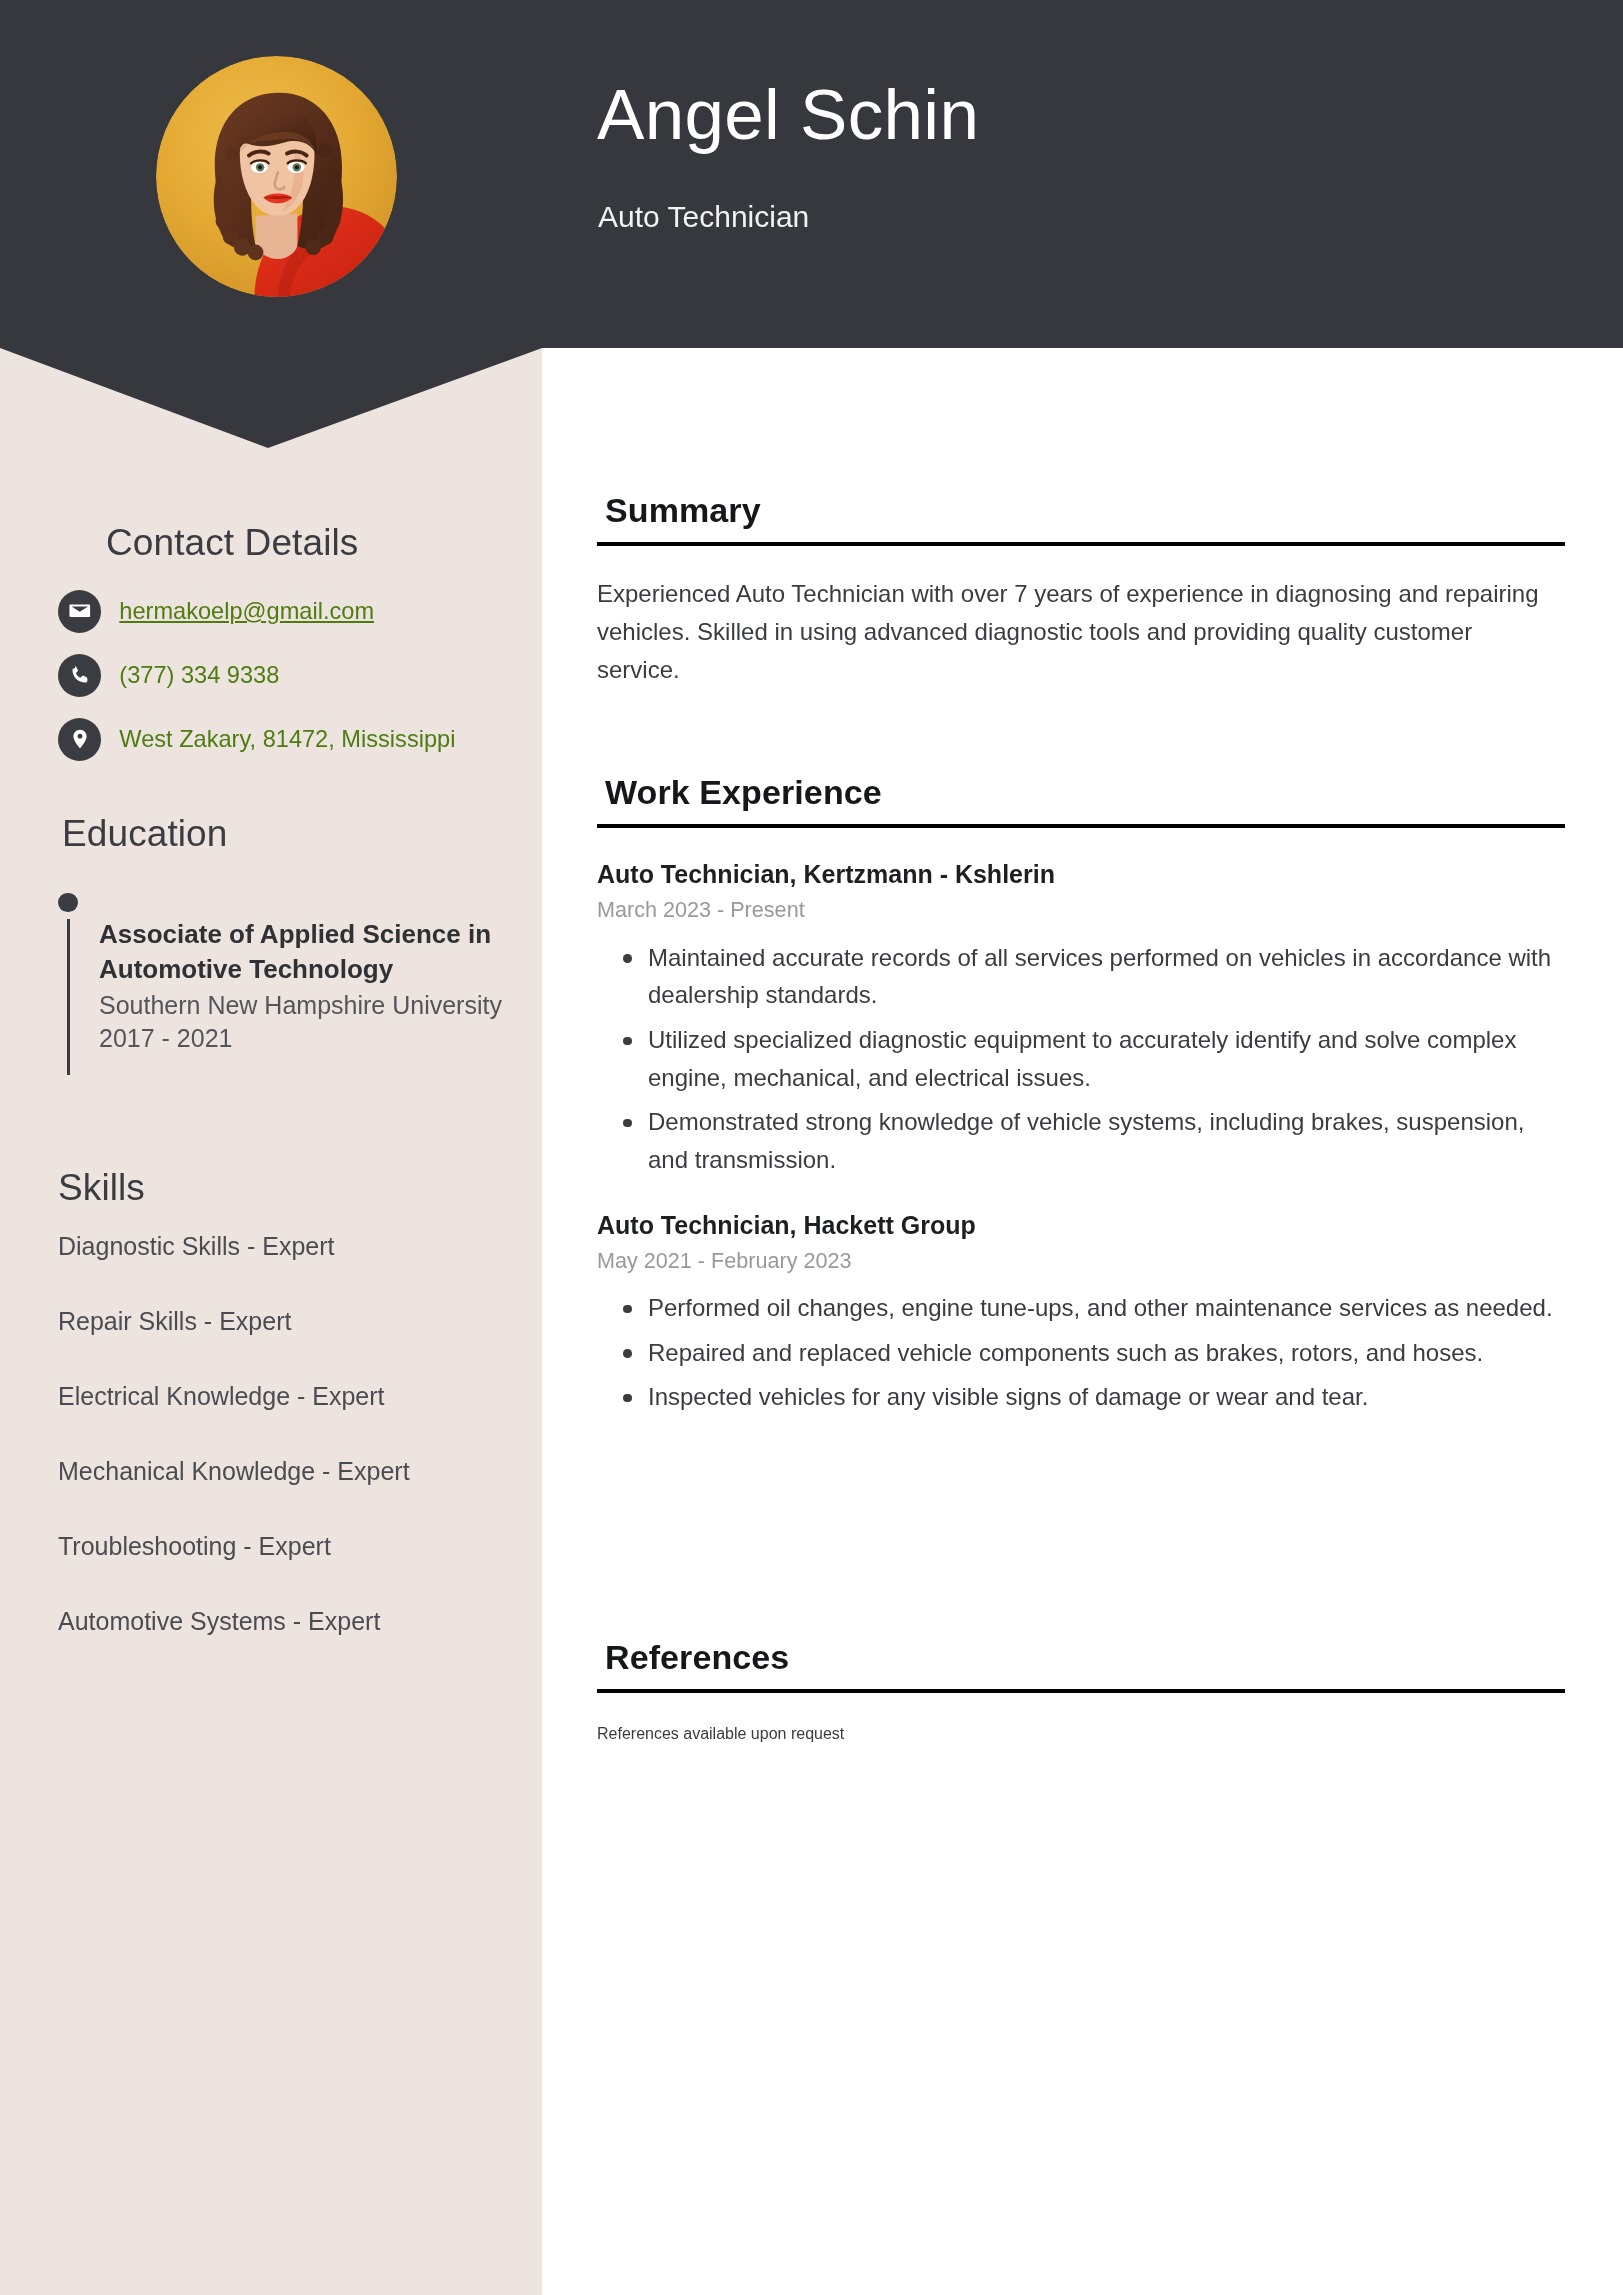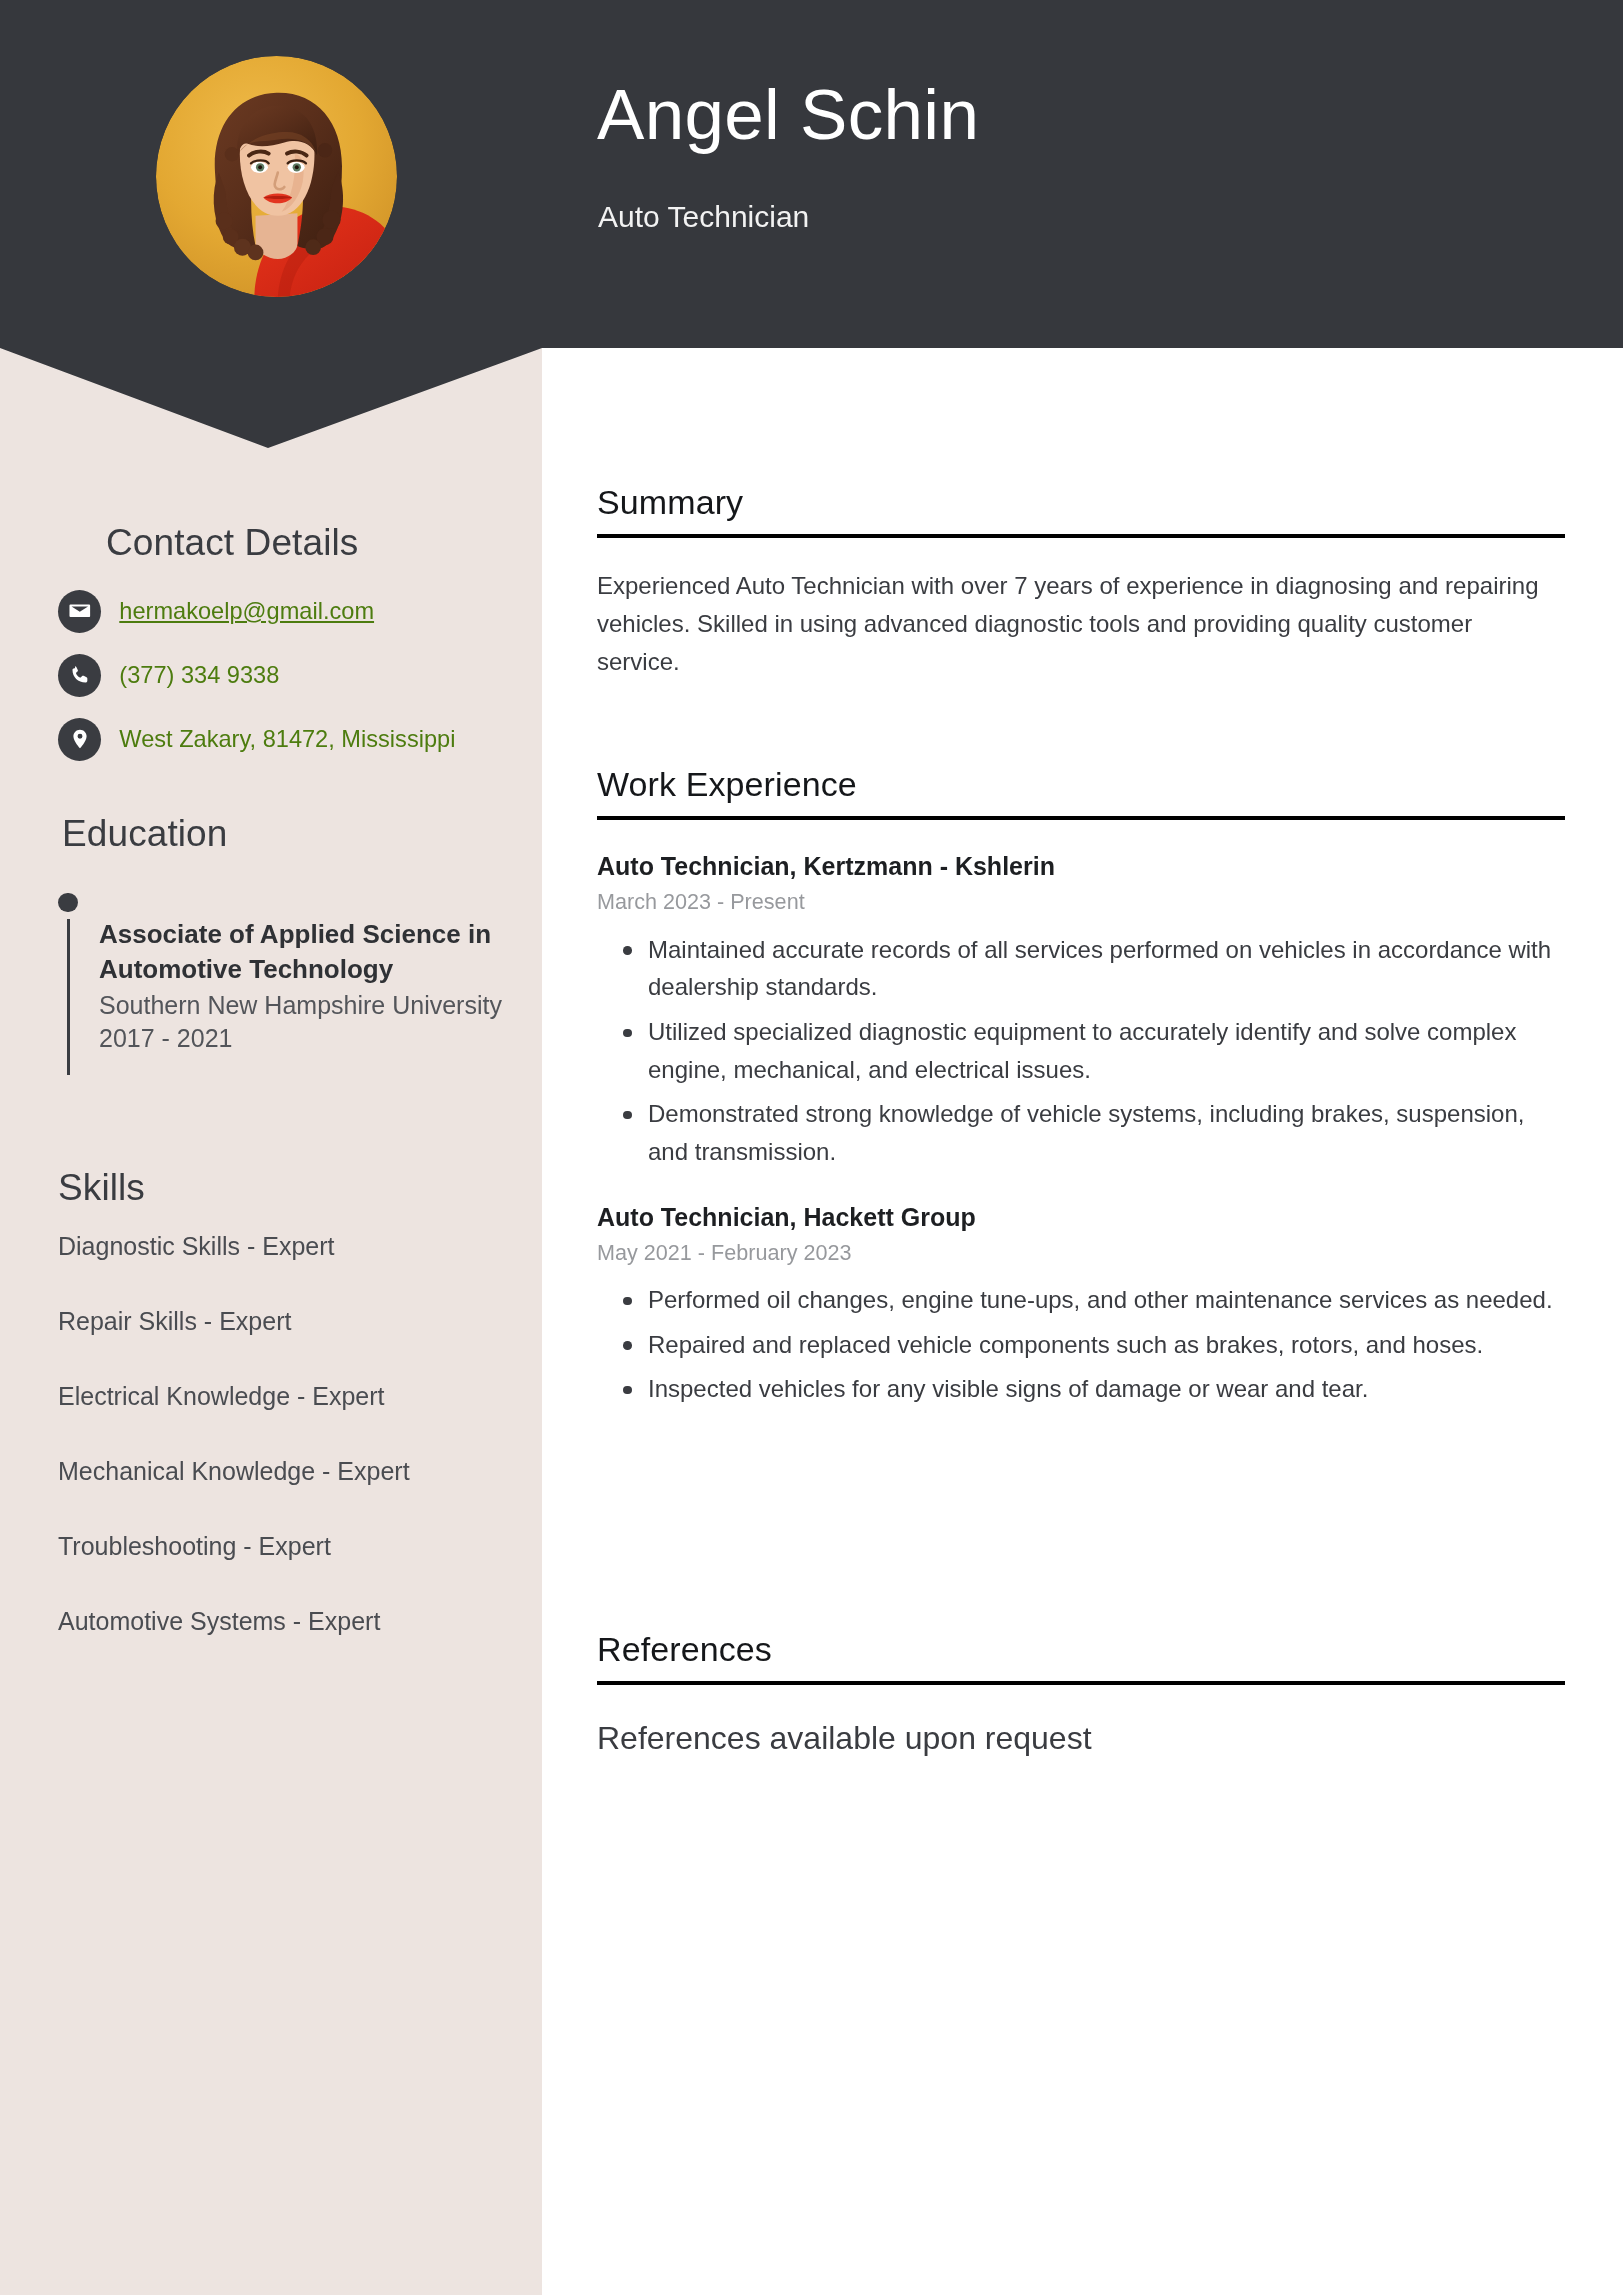--- a/index.html
+++ b/index.html
@@ -94,21 +94,21 @@
   }
 
   
   #skill-list{position:absolute;left:58px;top:1231px;width:471px;}
   .skill-row{font-size:25px;color:#4a4c51;line-height:1.2;margin-bottom:45px;}
 
   
   #main{position:absolute;left:597px;top:0;width:969px;z-index:4;}
 
   .main-h{
-    font-size:34px;font-weight:400;color:#15171a;margin:0;letter-spacing:0.1px;
+    font-size:34px;font-weight:700;color:#15171a;margin:8px;letter-spacing:0.1px;
   }
   .rule{height:4.6px;background:#000;width:968px;margin-top:11.8px;}
 
   .sec{position:absolute;left:0;width:969px;}
   #sec-summary{top:483px;}
   #sec-work{top:765px;}
   #sec-refs{top:1630px;}
 
   #summary-text{
     font-size:24px;line-height:1.58;color:#3a3c41;margin:29px 0 0 0;
@@ -130,21 +130,21 @@
     position:relative;padding-left:51px;
     font-size:24px;line-height:1.58;color:#3a3c41;margin-bottom:6.5px;
     max-width:917px;
   }
   .job-bullets li::before{
     content:"";position:absolute;left:26px;top:15.7px;
     width:8.5px;height:8.5px;border-radius:50%;background:#3a3c41;
   }
 
   #refs-text{
-    font-size:32px;line-height:1.55;color:#3a3c41;margin:29px 0 0 0;
+    font-size:16px;line-height:1.55;color:#3a3c41;margin:29px 0 0 0;
   }
 </style>
 </head>
 <body>
 
 <div id="page">
 
   <div id="sidebar"></div>
 
   <div id="header"></div>

